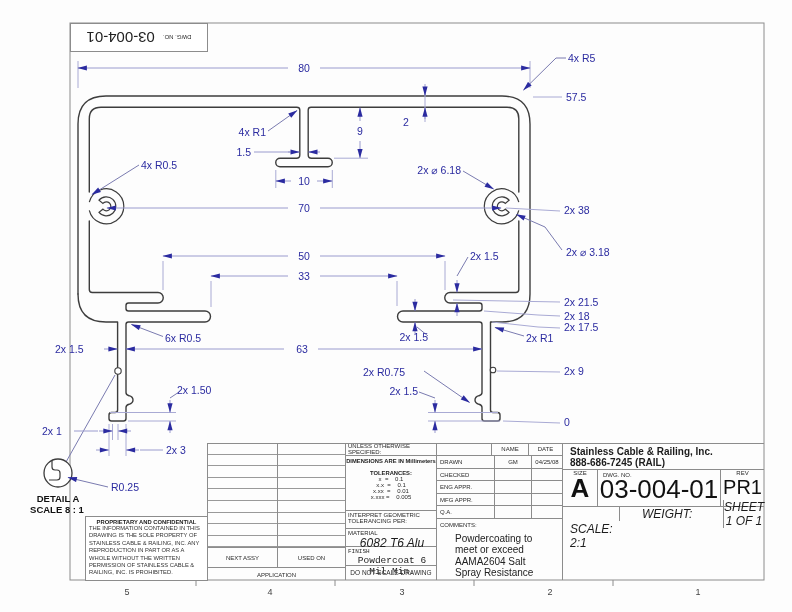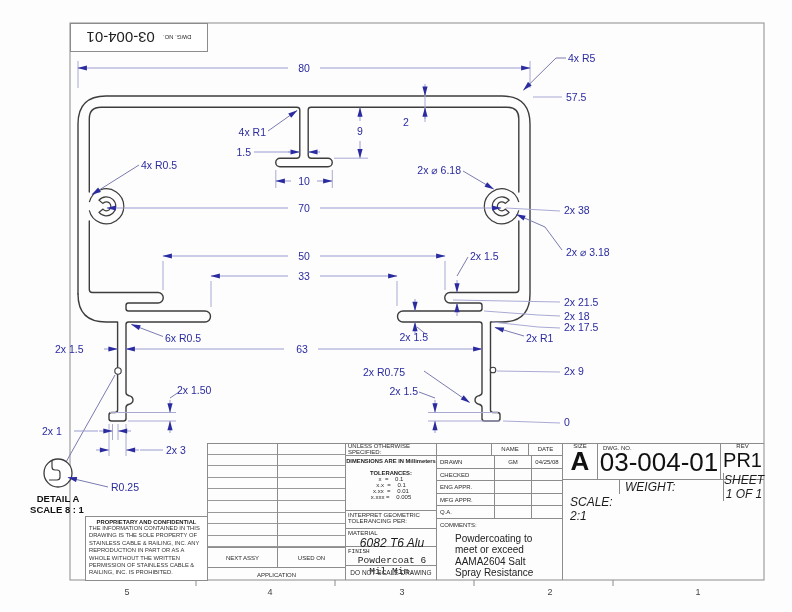--- a/index.html
+++ b/index.html
@@ -305,36 +305,40 @@
     <div class="bline" style="display:flex;height:12.5px;">
       <div class="t6" style="width:54px;line-height:12.5px;padding-left:3px;">Q.A.</div>
       <div style="width:37px;border-left:1px solid #8c8c8c;box-sizing:border-box;"></div>
       <div style="flex:1;border-left:1px solid #8c8c8c;box-sizing:border-box;"></div>
     </div>
     <div class="t6" style="height:12px;line-height:12px;padding-left:3px;">COMMENTS:</div>
     <div id="comments-text" style="padding:2px 8px 0 18px;">Powdercoating to meet or exceed AAMA2604 Salt Spray Resistance</div>
   </div>
 
   <div class="abs" style="left:563px;top:443px;width:201px;height:137px;box-sizing:border-box;">
+    <div class="bline" style="height:27px;padding:3px 0 0 7px;">
+      <div class="t10 bold">Stainless Cable &amp; Railing, Inc.</div>
+      <div class="t10 bold">888-686-7245 (RAIL)</div>
+    </div>
     <div class="bline" style="height:37px;display:flex;">
       <div style="width:35px;border-right:1px solid #8c8c8c;box-sizing:border-box;text-align:center;">
         <div class="t6">SIZE</div>
         <div class="huge bold" style="margin-top:-3px;">A</div>
       </div>
       <div style="flex:1;border-right:1px solid #8c8c8c;box-sizing:border-box;">
         <div class="t6" style="padding:2px 0 0 5px;">DWG. NO.</div>
         <div class="huge ctr" style="margin-top:-4px;">03-004-01</div>
       </div>
       <div style="width:43px;text-align:center;">
         <div class="t6">REV</div>
         <div class="rev" style="margin-top:0px;">PR1</div>
       </div>
     </div>
     <div style="height:13px;display:flex;align-items:center;">
       <div class="t9" style="padding-left:7px;width:52px;margin-top:44px;">SCALE: 2:1</div>
-      <div class="t9" style="width:56px;border-left:1px solid #8c8c8c;padding-left:5px;box-sizing:border-box;">WEIGHT:</div>
+      <div class="t9" style="width:56px;border-left:1px solid #8c8c8c;padding-left:22px;box-sizing:border-box;">WEIGHT:</div>
       <div class="t9" style="flex:1;border-left:1px solid #8c8c8c;text-align:center;box-sizing:border-box;margin-left:48px;">SHEET 1 OF 1</div>
     </div>
   </div>
 
   <div class="abs hline" style="left:207px;top:443px;width:557px;"></div>
 
 </div>
 
 </body></html>

